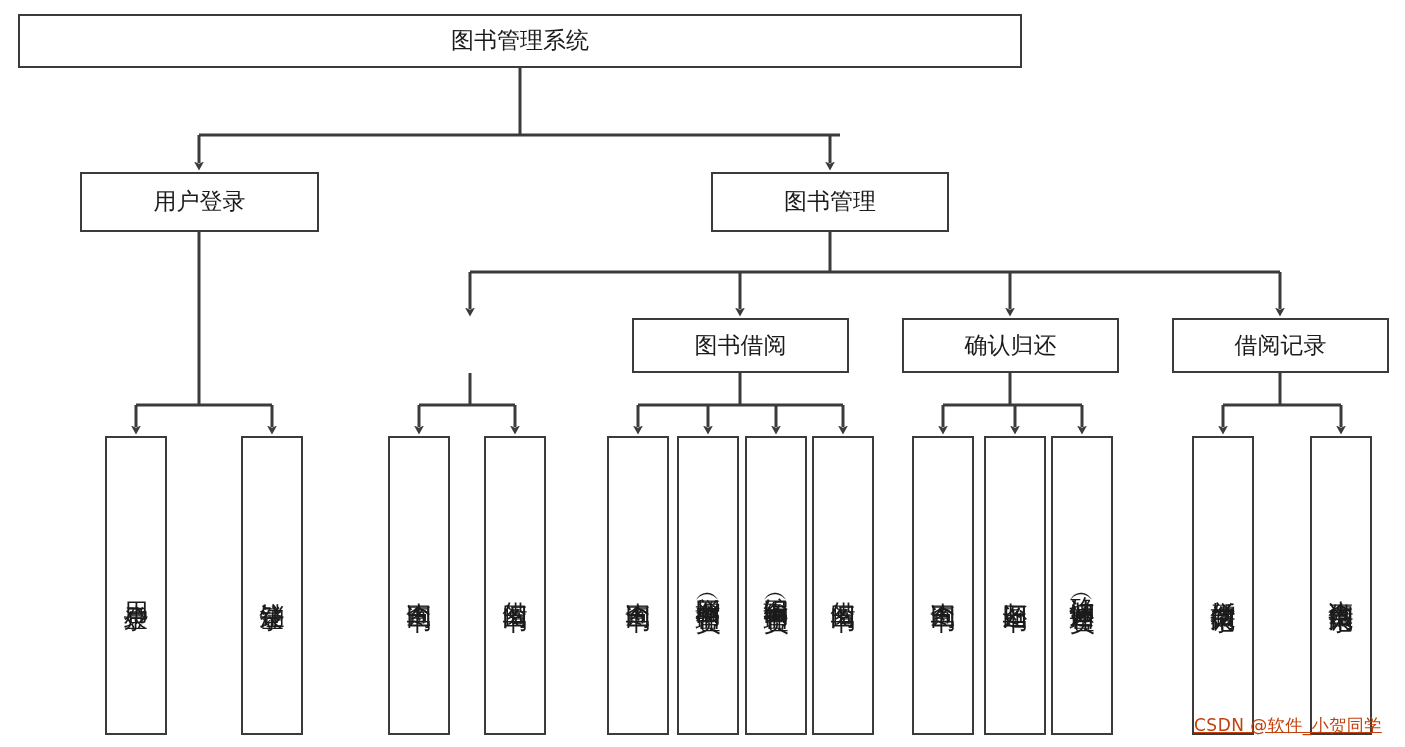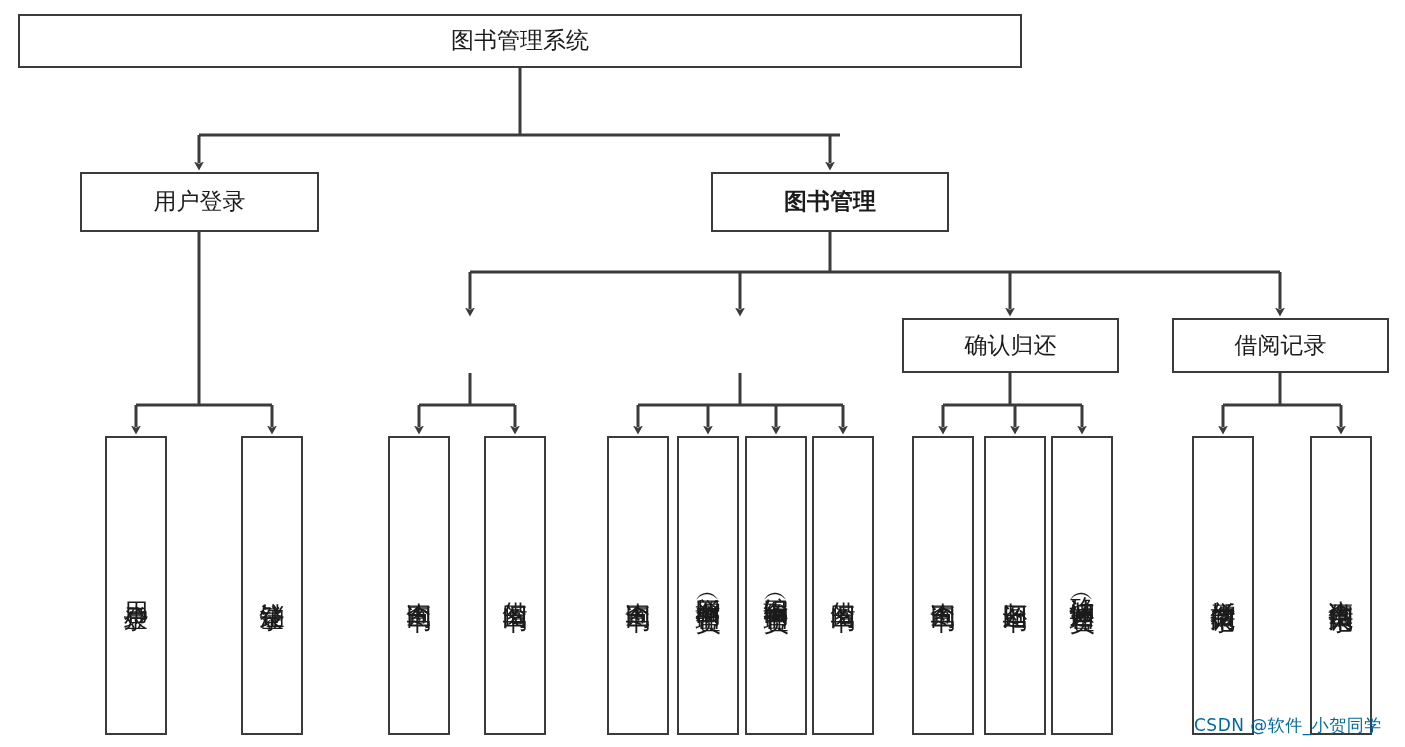--- a/index.html
+++ b/index.html
@@ -60,24 +60,25 @@
     text-orientation: upright;
     font-size: 25px;
     letter-spacing: 2px;
     line-height: 1;
     white-space: nowrap;
     max-height: 100%;
   }
   .watermark {
     position: absolute;
     z-index: 5;
-    color: #0369a1;
+    color: #c2410c;
     font-size: 17px;
     white-space: nowrap;
     letter-spacing: 0.5px;
+    text-decoration: underline;
   }
 </style>
 </head>
 <body>
 
 <div id="canvas">
 
   <svg id="wires" viewBox="0 0 1405 747" xmlns="http://www.w3.org/2000/svg">
     <defs>
       <marker id="arrowhead" markerWidth="9" markerHeight="10" refX="1.5" refY="5" orient="auto" markerUnits="userSpaceOnUse">
@@ -128,24 +129,27 @@
     </g>
   </svg>
 
   <div class="node h-node" id="node-root" style="left:18px; top:14px; width:1004px; height:54px;">
     <span class="cap">图书管理系统</span>
   </div>
 
   <div class="node h-node" style="left:80px; top:172px; width:239px; height:60px;">
     <span class="cap">用户登录</span>
   </div>
-  <div class="node h-node" style="left:711px; top:172px; width:238px; height:60px;font-weight:bold;">
+  <div class="node h-node" style="left:711px; top:172px; width:238px; height:60px;">
     <span class="cap">图书管理</span>
   </div>
 
+  <div class="node h-node" style="left:632px; top:318px; width:217px; height:55px;">
+    <span class="cap">图书借阅</span>
+  </div>
   <div class="node h-node" style="left:902px; top:318px; width:217px; height:55px;">
     <span class="cap">确认归还</span>
   </div>
   <div class="node h-node" style="left:1172px; top:318px; width:217px; height:55px;">
     <span class="cap">借阅记录</span>
   </div>
 
   <div class="node v-node" style="left:105px; top:436px; width:62px; height:299px;">
     <span class="cap">用户登录</span>
   </div>

